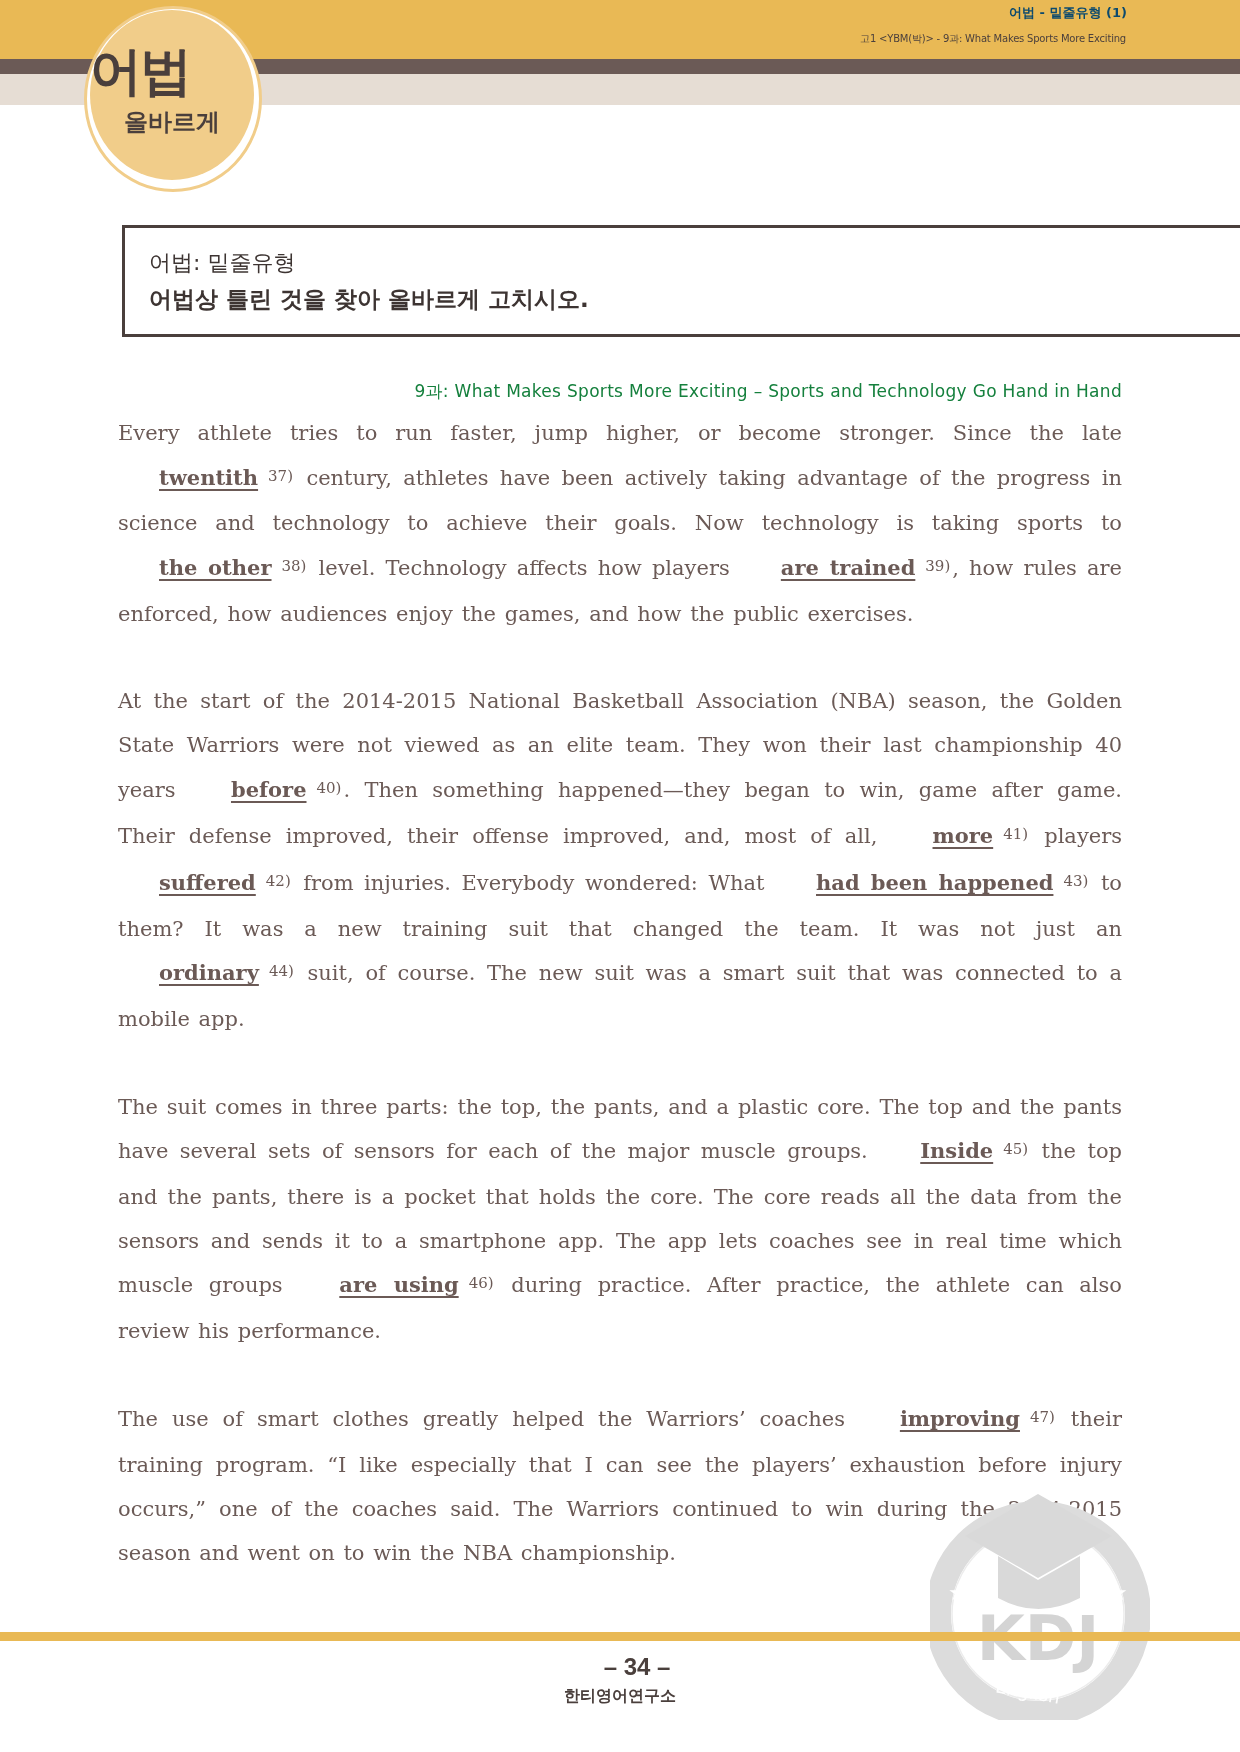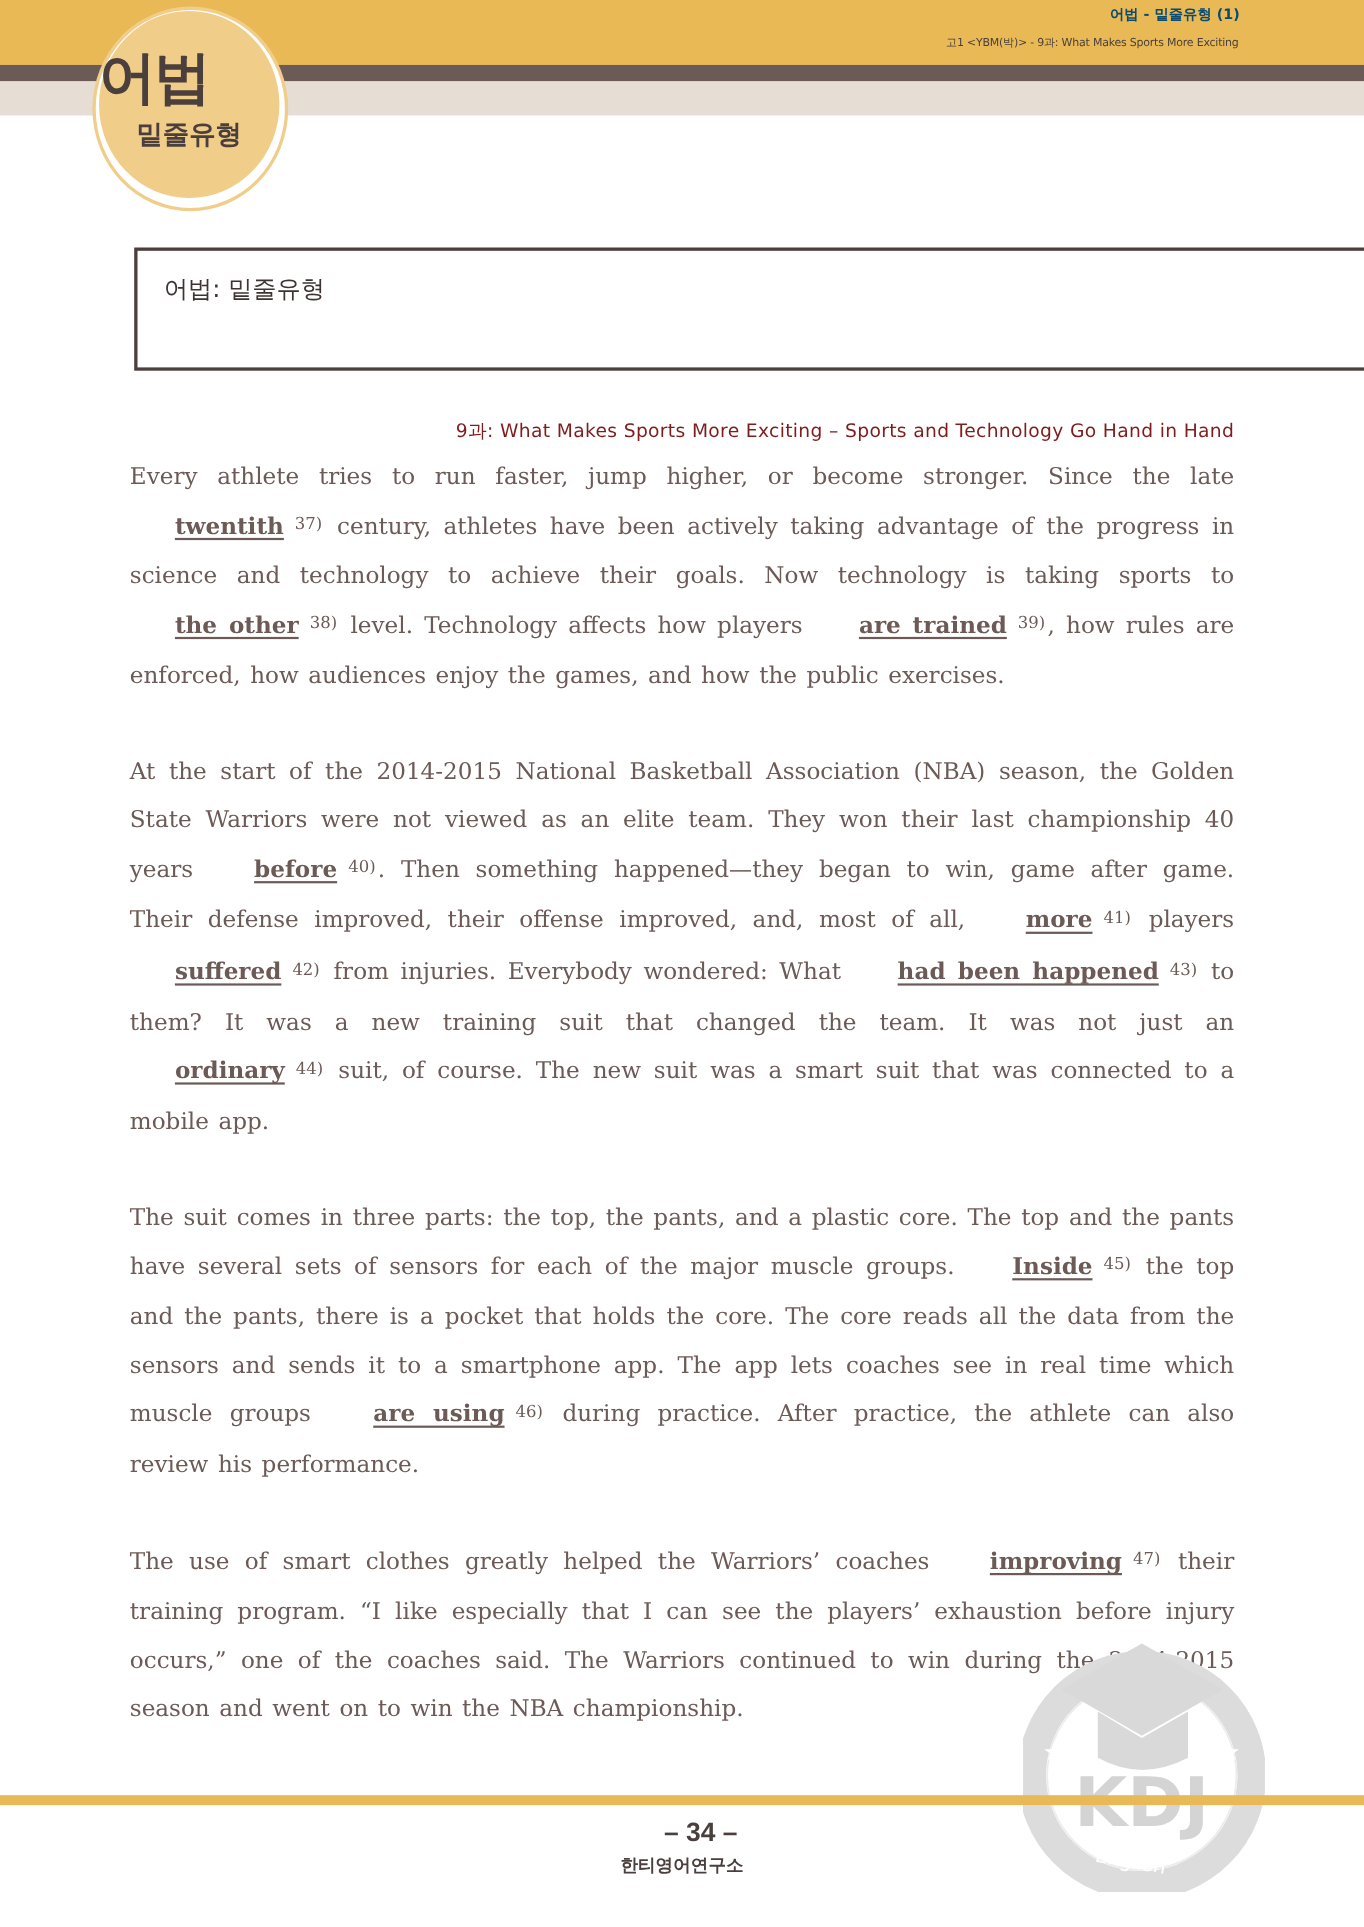--- a/index.html
+++ b/index.html
@@ -13,21 +13,21 @@
 
   .badge-ring { position: absolute; left: 84px; top: 6px; width: 178px; height: 186px; border-radius: 50%; border: 3px solid #F1CD8A; box-sizing: border-box; background: #ffffff; }
   .badge-fill { position: absolute; left: 90px; top: 10px; width: 164px; height: 170px; border-radius: 50%; background: #F1CD8A; }
   .badge-big { position: absolute; left: 90px; top: 45px; width: 164px; text-align: left; font-family: "DejaVu Sans", sans-serif; font-size: 52px; font-weight: bold; color: #4a3f3c; line-height: 1; letter-spacing: -2px; }
   .badge-small { position: absolute; left: 90px; top: 110px; width: 164px; text-align: center; font-family: "DejaVu Sans", sans-serif; font-size: 24px; font-weight: bold; color: #4a3f3c; line-height: 1; }
 
   .instruction-box { position: absolute; left: 122px; top: 225px; width: 1179px; height: 112px; border: 3px solid #4a3f3c; box-sizing: border-box; }
   .instr-line1 { position: absolute; left: 24px; top: 20px; font-family: "DejaVu Sans", sans-serif; font-size: 22px; color: #3d3432; }
   .instr-line2 { position: absolute; left: 24px; top: 56px; font-family: "DejaVu Sans", sans-serif; font-size: 23px; font-weight: bold; color: #3d3432; }
 
-  .source-line { position: absolute; right: 118px; top: 380px; font-family: "DejaVu Sans", sans-serif; font-size: 17px; color: #7f1d1d; letter-spacing: 0.3px; }
+  .source-line { position: absolute; right: 118px; top: 380px; font-family: "DejaVu Sans", sans-serif; font-size: 17px; color: #15803d; letter-spacing: 0.3px; }
 
   .passage { position: absolute; left: 118px; top: 412px; width: 1004px; font-family: "DejaVu Serif", serif; font-size: 21px; line-height: 43.7px; color: #6b5a56; }
   .para { margin: 0 0 43.7px 0; text-align: justify; text-align-last: left; word-spacing: 2px; }
   .blank { font-weight: bold; text-decoration: underline; text-decoration-thickness: 1.5px; text-underline-offset: 4px; color: #6b5a56; }
   .blank-wrap { white-space: nowrap; margin-left: 41px; }
   .num { font-size: 15px; position: relative; top: -4px; margin-left: 10px; margin-right: 2px; }
 
   .watermark { position: absolute; left: 930px; top: 1480px; width: 220px; height: 240px; opacity: 1; }
 
   .footer-line { position: absolute; left: 0; top: 1632px; width: 1240px; height: 9px; background: #E9B955; }
@@ -41,25 +41,26 @@
 <div class="band-brown"></div>
 <div class="band-beige"></div>
 
 <div class="header-title">어법  -  밑줄유형  (1)</div>
 <div class="header-sub">고1  &lt;YBM(박)&gt;  -  9과: What Makes Sports More Exciting</div>
 
 <div>
   <div class="badge-ring"></div>
   <div class="badge-fill"></div>
   <div class="badge-big">어법</div>
-  <div class="badge-small">밑줄유형</div>
+  <div class="badge-small">올바르게</div>
 </div>
 
 <div class="instruction-box">
   <div class="instr-line1">어법: 밑줄유형</div>
+  <div class="instr-line2">어법상 틀린 것을 찾아 올바르게 고치시오.</div>
 </div>
 
 <div class="source-line">9과: What Makes Sports More Exciting – Sports and Technology Go Hand in Hand</div>
 
 <div class="passage">
   <p class="para">Every athlete tries to run faster, jump higher, or become stronger. Since the late <span class="blank-wrap"><span class="blank">twentith</span><span class="num">37)</span></span> century, athletes have been actively taking advantage of the progress in science and technology to achieve their goals. Now technology is taking sports to <span class="blank-wrap"><span class="blank">the other</span><span class="num">38)</span></span> level. Technology affects how players <span class="blank-wrap"><span class="blank">are trained</span><span class="num">39)</span></span>, how rules are enforced, how audiences enjoy the games, and how the public exercises.</p>
   <p class="para">At the start of the 2014-2015 National Basketball Association (NBA) season, the Golden State Warriors were not viewed as an elite team. They won their last championship 40 years <span class="blank-wrap"><span class="blank">before</span><span class="num">40)</span></span>. Then something happened—they began to win, game after game. Their defense improved, their offense improved, and, most of all, <span class="blank-wrap"><span class="blank">more</span><span class="num">41)</span></span> players <span class="blank-wrap"><span class="blank">suffered</span><span class="num">42)</span></span> from injuries. Everybody wondered: What <span class="blank-wrap"><span class="blank">had been happened</span><span class="num">43)</span></span> to them? It was a new training suit that changed the team. It was not just an <span class="blank-wrap"><span class="blank">ordinary</span><span class="num">44)</span></span> suit, of course. The new suit was a smart suit that was connected to a mobile app.</p>
   <p class="para">The suit comes in three parts: the top, the pants, and a plastic core. The top and the pants have several sets of sensors for each of the major muscle groups. <span class="blank-wrap"><span class="blank">Inside</span><span class="num">45)</span></span> the top and the pants, there is a pocket that holds the core. The core reads all the data from the sensors and sends it to a smartphone app. The app lets coaches see in real time which muscle groups <span class="blank-wrap"><span class="blank">are using</span><span class="num">46)</span></span> during practice. After practice, the athlete can also review his performance.</p>
   <p class="para">The use of smart clothes greatly helped the Warriors’ coaches <span class="blank-wrap"><span class="blank">improving</span><span class="num">47)</span></span> their training program. “I like especially that I can see the players’ exhaustion before injury occurs,” one of the coaches said. The Warriors continued to win during the 2014-2015 season and went on to win the NBA championship.</p>
 </div>

